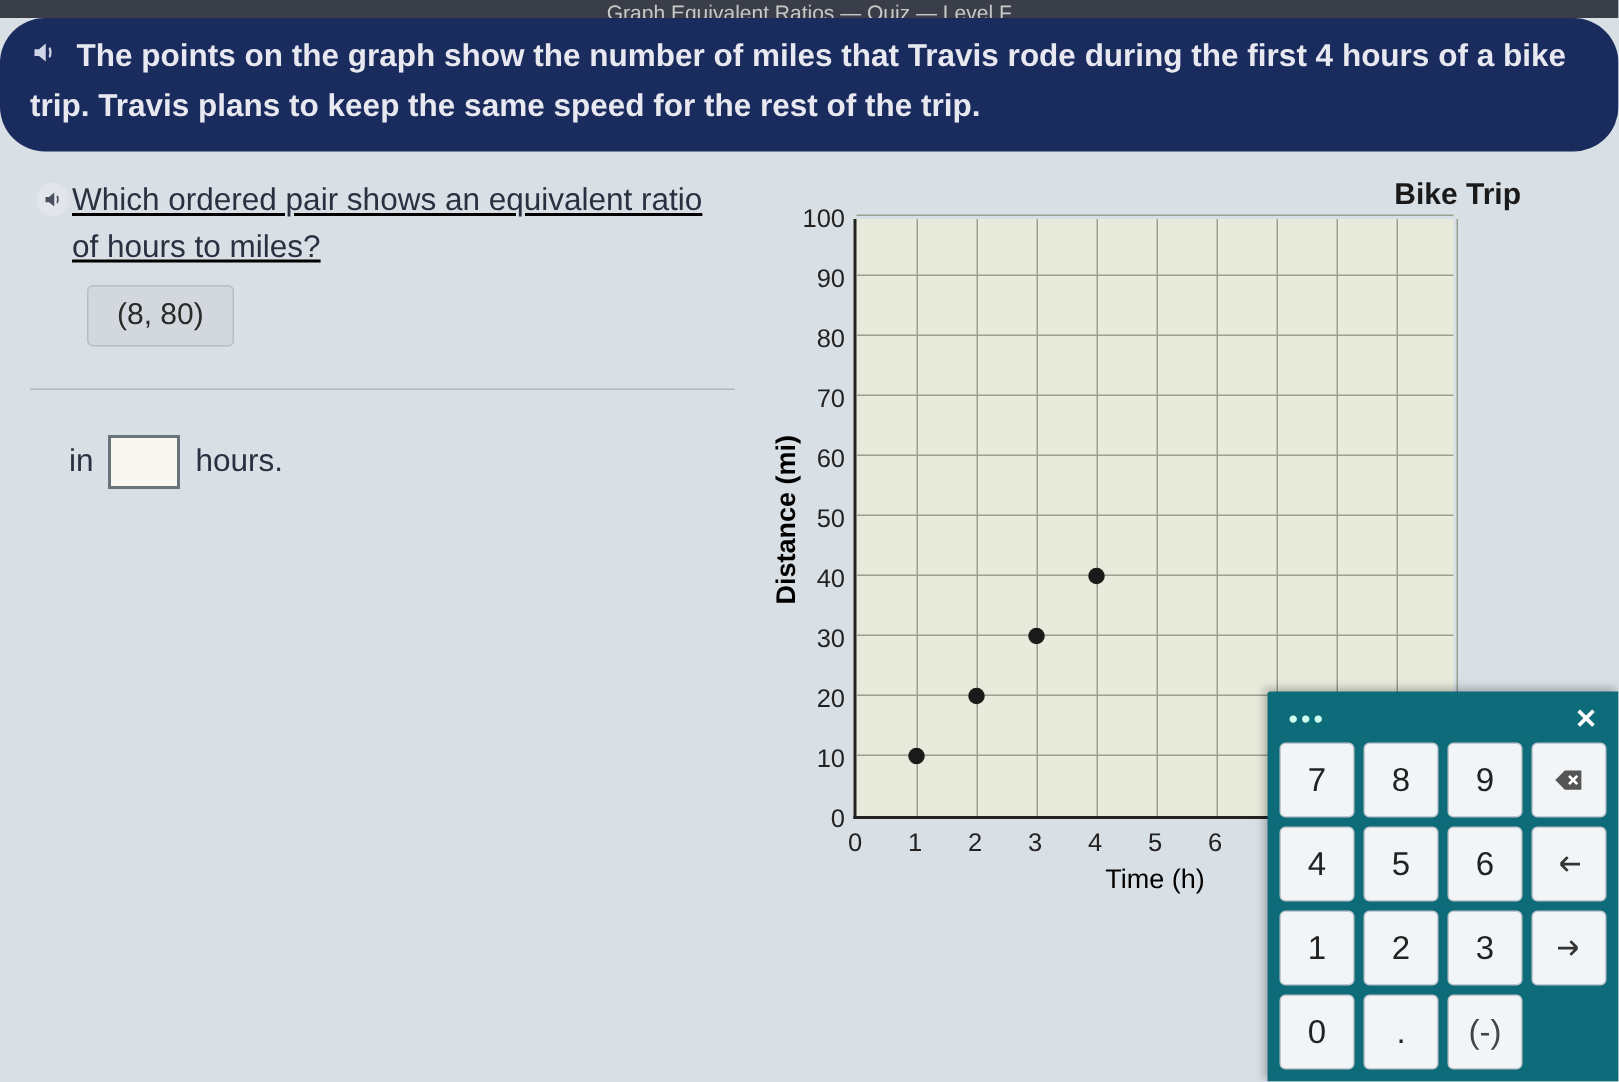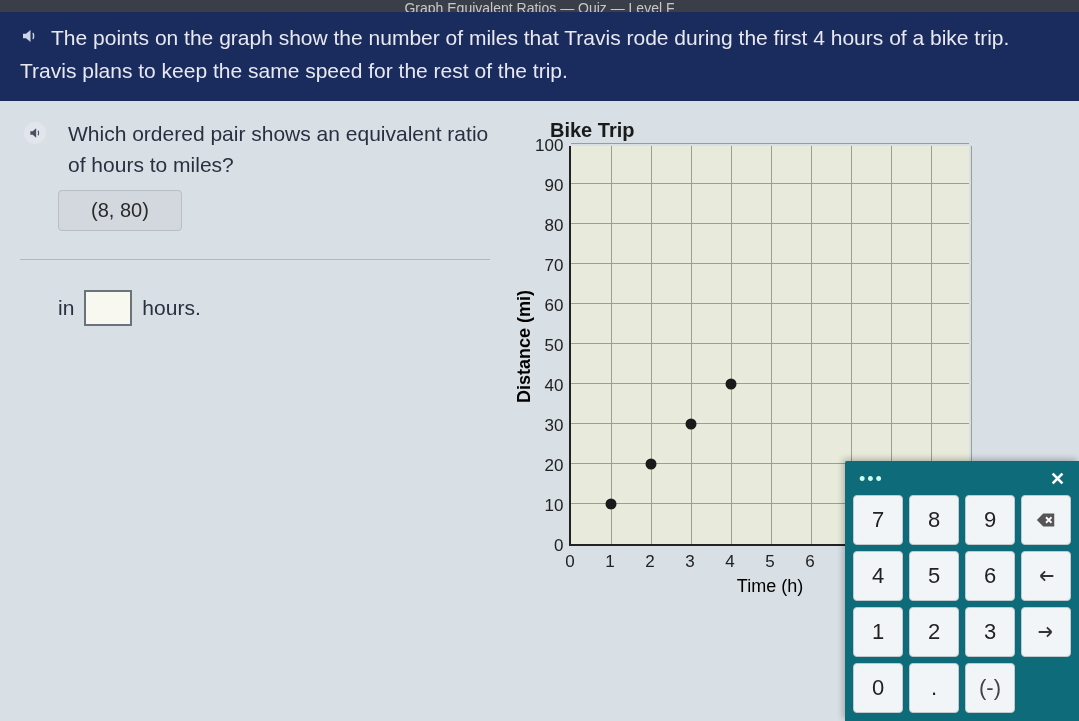--- a/index.html
+++ b/index.html
@@ -19,62 +19,63 @@
     height: 12px;
     padding-top: 0;
     overflow: hidden;
   }
   .header {
     background: linear-gradient(#1a2b5e, #1a2b5e);
     color: #e8e8f0;
     padding: 10px 20px 14px 20px;
     font-size: 21px;
     line-height: 1.55;
-    font-weight: 400;
+    font-weight: 700;
+    border-radius: 30px;
   }
   .header .speaker-icon { margin-right: 8px; font-size: 18px; cursor: pointer; }
   .content {
     display: flex;
     padding: 14px 0 0 20px;
     gap: 12px;
   }
   .left { width: 470px; }
   .q-block { padding: 4px 0 14px 4px; }
-  .q-row { display:flex; align-items:flex-start; gap:22px; }
+  .q-row { display:flex; align-items:flex-start; gap:2px;text-decoration:underline; }
   .speaker-small {
     width: 22px; height: 22px; border-radius: 50%;
     background: #e2e6ec; display:flex; align-items:center; justify-content:center;
     font-size:13px; cursor:pointer; flex:0 0 22px; margin-top:3px;
   }
   .bullet-sq {
     width:12px; height:12px; background:#1a2b5e; flex:0 0 12px; margin-top:8px;
   }
   .qtext { color:#2a3040; font-size:21px; font-weight:500; line-height:1.45; }
   .answer-chip {
     display:inline-block;
     background:#d2d8de;
     border:1px solid #b8bec4;
     border-radius:4px;
-    padding:8px 32px;
+    padding:8px 19px;
     font-size:20px;
     color:#2a2a2a;
     margin:10px 0 0 34px;
   }
   .divider { border:none; border-top:1px solid #b0b8c0; margin:14px 0 16px 0; }
-  .stmt { display:flex; align-items:center; gap:10px; margin:10px 0 0 34px; font-size:21px; color:#2a3040;}
+  .stmt { display:flex; align-items:center; gap:10px; margin:10px 0 0 22px; font-size:21px; color:#2a3040;}
   .input-blank {
     width:48px; height:36px; border:2px solid #6a727a; background:#f8f8f0; display:inline-block;
   }
   .right { position: relative; flex:1; }
   .chart-card {
     position:relative;
     width:520px;
     padding:4px 8px 8px 8px;
   }
-  .chart-title { text-align:left; font-weight:700; font-size:20px; color:#1a1a1a; padding:0 0 4px 40px;}
+  .chart-title { text-align:right; font-weight:700; font-size:20px; color:#1a1a1a; padding:0 0 4px 40px;}
   .chart-body { display:flex; }
   .ylabel {
     writing-mode: vertical-rl; transform: rotate(180deg);
     text-align:center; font-weight:700; font-size:18px; padding:0 4px 0 0;
     display:flex; align-items:center; justify-content:center;
   }
   .yaxis { display:flex; flex-direction:column; justify-content:space-between; align-items:flex-end; height:400px; font-size:17px; color:#222; padding-right:6px;}
   .yaxis div { height:0; line-height:0; }
   .grid {
     position:relative; width:400px; height:400px; background:#e8ebdb;

